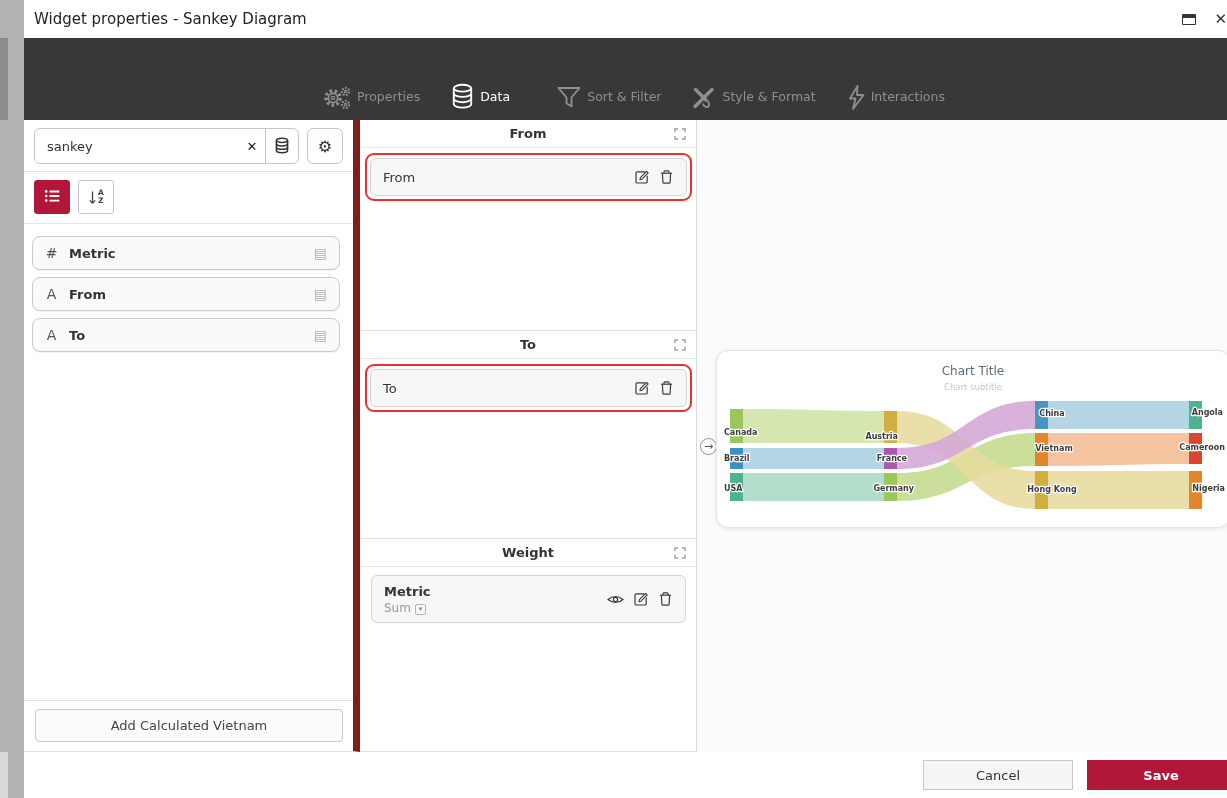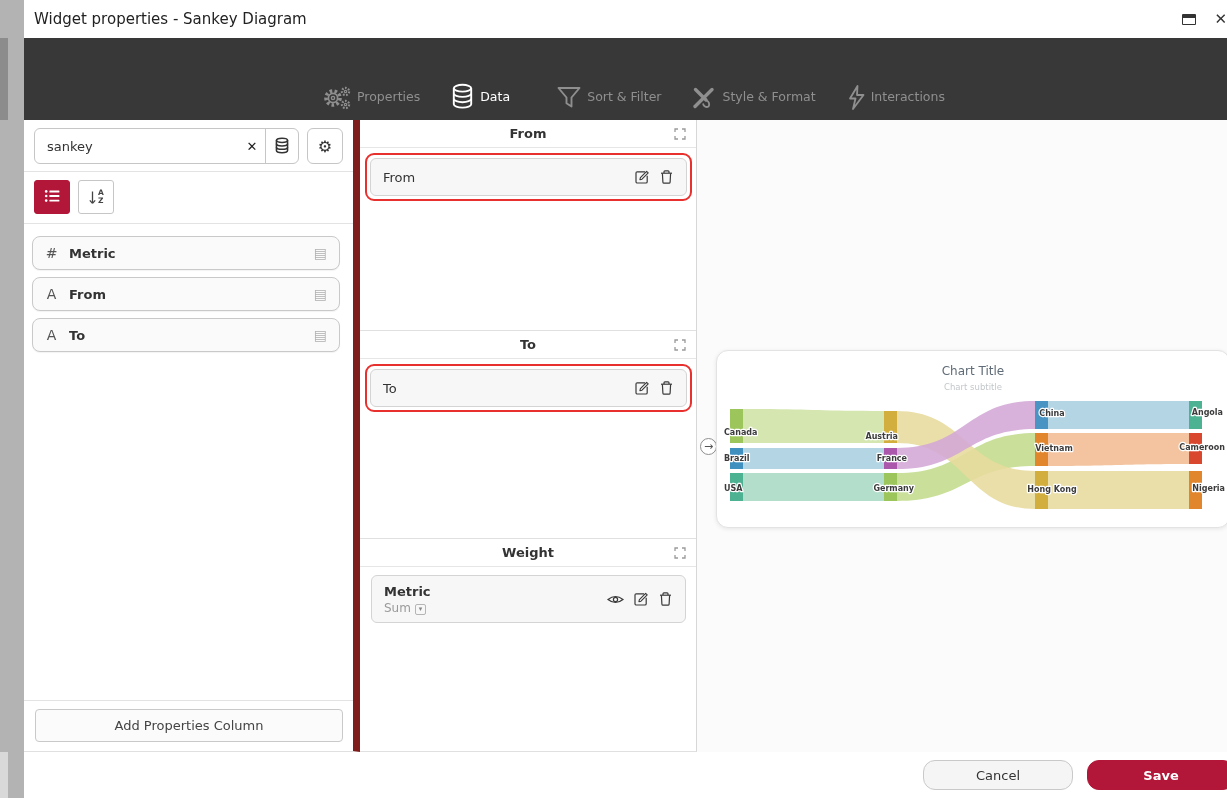--- a/index.html
+++ b/index.html
@@ -78,21 +78,21 @@
   
   .arrow-btn { position:absolute; left:3px; top:318px; width:17px; height:17px; border:1px solid #8f8f8f; border-radius:50%; background:#fff; color:#555; font-size:11px; line-height:15px; text-align:center; cursor:pointer; }
   .preview-card { position:absolute; left:19px; top:230px; width:514px; height:178px; background:#fff; border:1px solid #e3e3e3; box-shadow:0 1px 4px rgba(0,0,0,.09); border-radius:12px; }
   .chart-title { position:absolute; top:13px; width:100%; text-align:center; font-size:12px; color:#5f6b76; }
   .chart-sub { position:absolute; top:31px; width:100%; text-align:center; font-size:8.5px; color:#c3c7cb; }
   .sankey-svg { position:absolute; left:0; top:0; width:514px; height:160px; }
   .nodelabel { font-size:8px; font-weight:700; fill:#3c3c3c; paint-order:stroke; stroke:#ffffff; stroke-width:2.4px; stroke-linejoin:round; }
 
   
   .footer { position:absolute; left:0; right:0; bottom:0; height:46px; background:#fff; display:flex; align-items:center; justify-content:flex-end; gap:14px; padding-right:8px; }
-  .btn { height:30px; border-radius:12px; font-size:13px; font-family:inherit; cursor:pointer; }
+  .btn { height:30px; border-radius:0; font-size:13px; font-family:inherit; cursor:pointer; }
   .btn.cancel { width:150px; background:#f5f5f5; border:1px solid #c9c9c9; color:#333; }
   .btn.save { width:148px; background:#b21638; border:1px solid #b21638; color:#fff; font-weight:700; }
 </style>
 </head>
 <body>
 
 <div class="edge-strip">
   <div class="dark"></div>
   <div class="light"></div>
 </div>
@@ -220,21 +220,21 @@
         <span class="tblicon">▤</span>
       </div>
       <div class="field-chip">
         <span class="ftype">A</span>
         <span class="fname">To</span>
         <span class="tblicon">▤</span>
       </div>
     </div>
 
     <div class="sidebar-bottom">
-      <button class="add-calc-btn">Add Properties Column</button>
+      <button class="add-calc-btn">Add Calculated Vietnam</button>
     </div>
   </div>
 
   <div class="middle">
 
     <div class="section sec1">
       <div class="sec-header">
         <span>From</span>
         <span class="expand-ic">
           <svg width="12" height="12" viewBox="0 0 12 12" fill="none" stroke="#9a9a9a">

